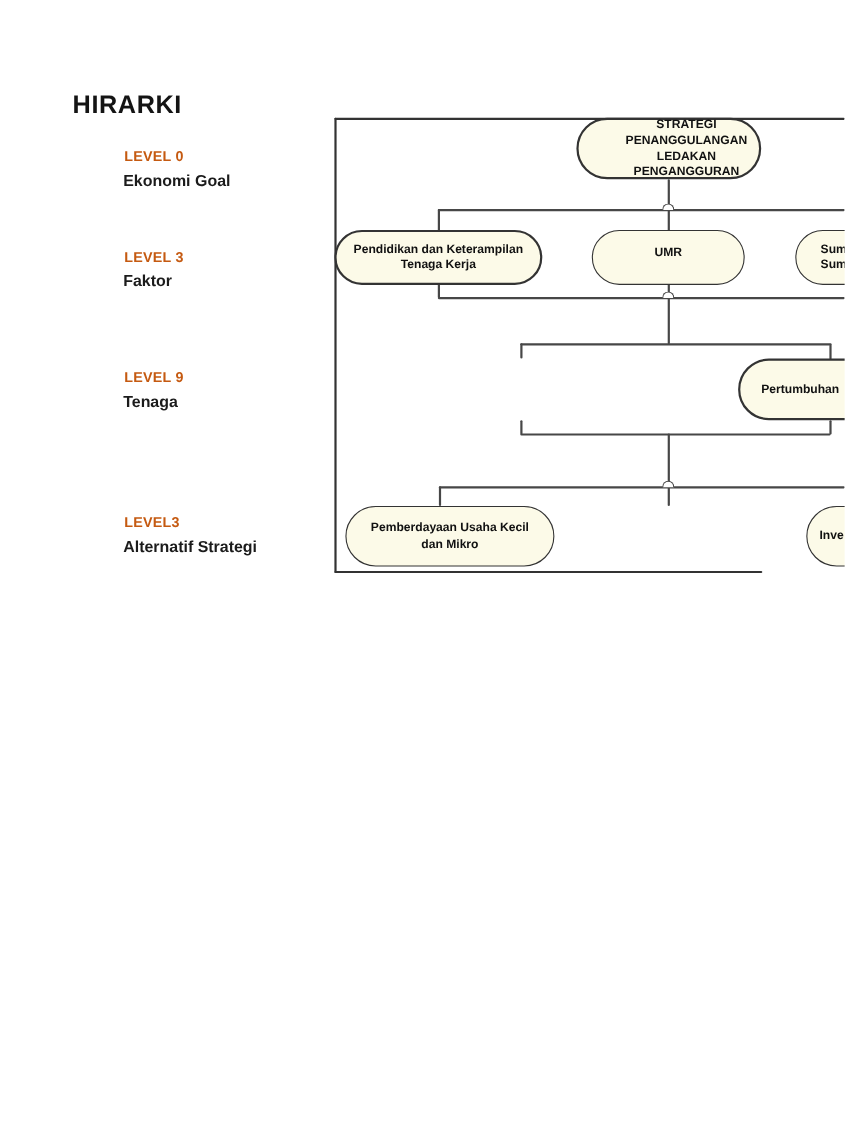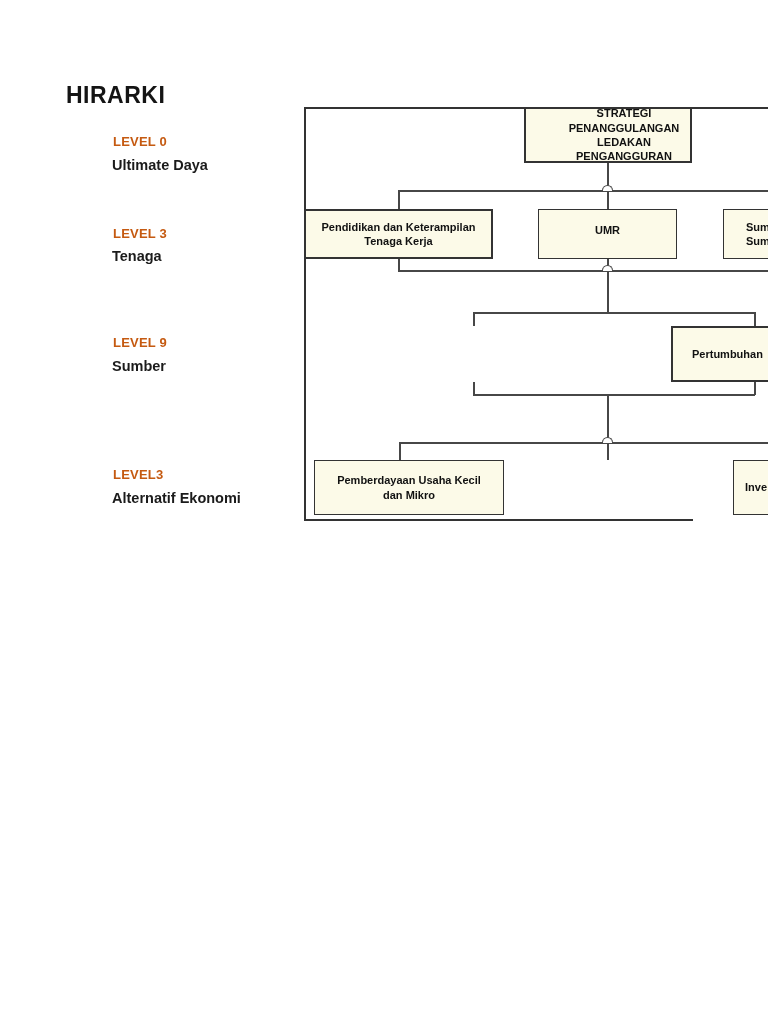--- a/index.html
+++ b/index.html
@@ -1,15 +1,15 @@
 <!DOCTYPE html>
 <html><head>
 <meta charset="utf-8">
 <style>
-  * { margin: 0; padding: 0; box-sizing: border-box; }
+  * { margin: 0; padding: 0; box-sizing: border-box; border-radius: 32px; }
   html, body { background: #ffffff; }
   .canvas {
     position: relative;
     width: 768px;
     height: 1024px;
     background: #ffffff;
     overflow: hidden;
     font-family: "Liberation Sans", sans-serif;
     color: #161616;
   }
@@ -75,30 +75,30 @@
   }
 </style>
 </head>
 <body>
 
 <div class="canvas">
 
   <div class="page-title">HIRARKI</div>
 
   <div class="legend-level" style="top:134px">LEVEL 0</div>
-  <div class="legend-desc" style="top:157px">Ultimate Daya</div>
+  <div class="legend-desc" style="top:157px">Ekonomi Goal</div>
 
   <div class="legend-level" style="top:226px">LEVEL 3</div>
-  <div class="legend-desc" style="top:248px">Tenaga</div>
+  <div class="legend-desc" style="top:248px">Faktor</div>
 
   <div class="legend-level" style="top:335px">LEVEL 9</div>
-  <div class="legend-desc" style="top:358px">Sumber</div>
+  <div class="legend-desc" style="top:358px">Tenaga</div>
 
   <div class="legend-level" style="top:467px">LEVEL3</div>
-  <div class="legend-desc" style="top:490px">Alternatif Ekonomi</div>
+  <div class="legend-desc" style="top:490px">Alternatif Strategi</div>
 
   <div class="outer" style="left:304px; top:107px; width:464px; height:2px"></div>
   <div class="outer" style="left:304px; top:107px; width:2px;  height:414px"></div>
   <div class="outer" style="left:304px; top:519px; width:389px; height:2px"></div>
 
   <div class="line" style="left:607px; top:163px; width:1.5px; height:47px"></div>
   <div class="line" style="left:398px; top:190px; width:370px; height:1.5px"></div>
   <div class="line" style="left:398px; top:190px; width:1.5px; height:20px"></div>
   <div class="bump" style="left:602px; top:185px"></div>
 

